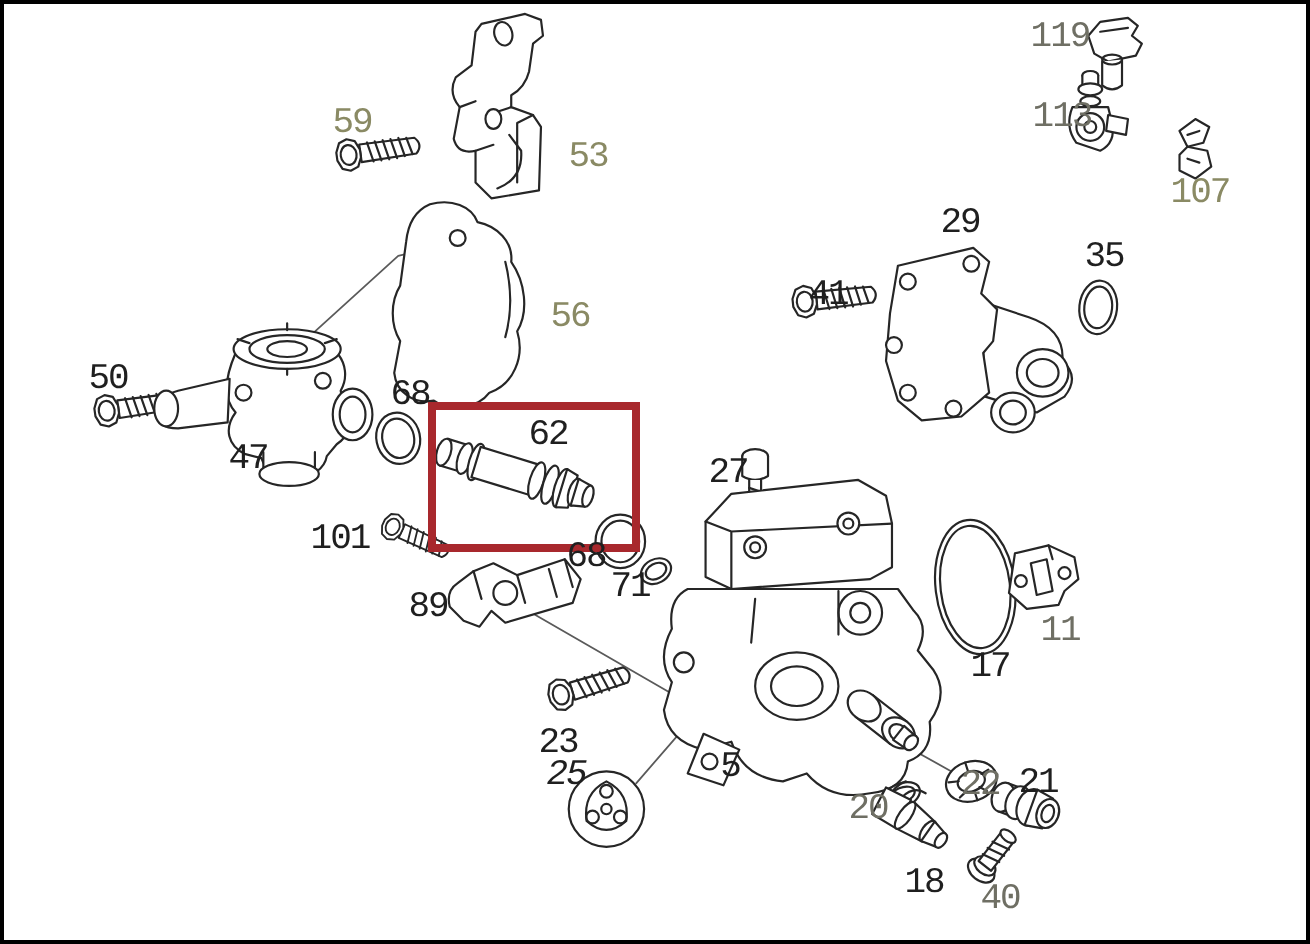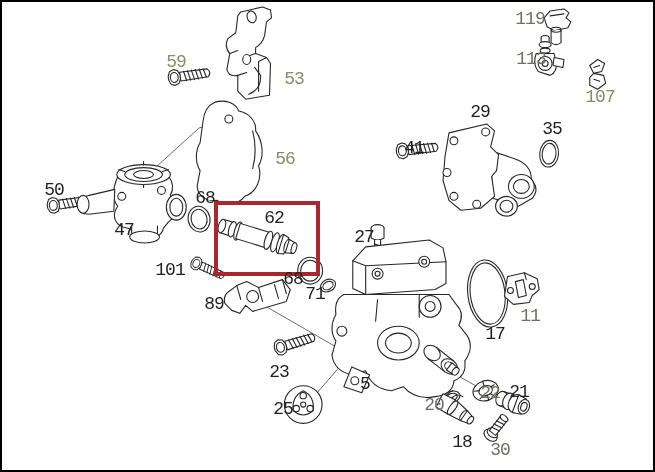--- a/index.html
+++ b/index.html
@@ -284,24 +284,24 @@
       <span class="part-label tone-primary" style="left: 52px; top: 188px;">50</span>
       <span class="part-label tone-primary" style="left: 122px; top: 228px;">47</span>
       <span class="part-label tone-primary" style="left: 203px; top: 196px;">68</span>
       <span class="part-label tone-primary" style="left: 272px; top: 216px;">62</span>
       <span class="part-label tone-primary" style="left: 291px; top: 277px;">68</span>
       <span class="part-label tone-primary" style="left: 313px; top: 292px;">71</span>
       <span class="part-label tone-primary" style="left: 362px; top: 235px;">27</span>
       <span class="part-label tone-primary" style="left: 168px; top: 268px;">101</span>
       <span class="part-label tone-primary" style="left: 212px; top: 302px;">89</span>
       <span class="part-label tone-primary" style="left: 277px; top: 370px; text-align: center;">23</span>
-      <span class="part-label tone-primary" style="left: 281px; top: 407px;">25</span>
+      <span class="part-label tone-primary" style="left: 281px; top: 386px; font-style: italic;">25</span>
       <span class="part-label tone-primary" style="left: 363px; top: 382px;">5</span>
       <span class="part-label tone-primary" style="left: 493px; top: 332px;">17</span>
       <span class="part-label tone-tertiary" style="left: 528px; top: 314px;">11</span>
       <span class="part-label tone-tertiary" style="left: 488px; top: 375px; margin-top: 16px;">22</span>
       <span class="part-label tone-primary" style="left: 517px; top: 390px;">21</span>
       <span class="part-label tone-tertiary" style="left: 432px; top: 403px;">20</span>
       <span class="part-label tone-primary" style="left: 460px; top: 440px;">18</span>
-      <span class="part-label tone-tertiary" style="left: 498px; top: 448px;">30</span>
+      <span class="part-label tone-tertiary" style="left: 498px; top: 448px;">40</span>
     </div>
 
 </div>
 
 </body></html>

